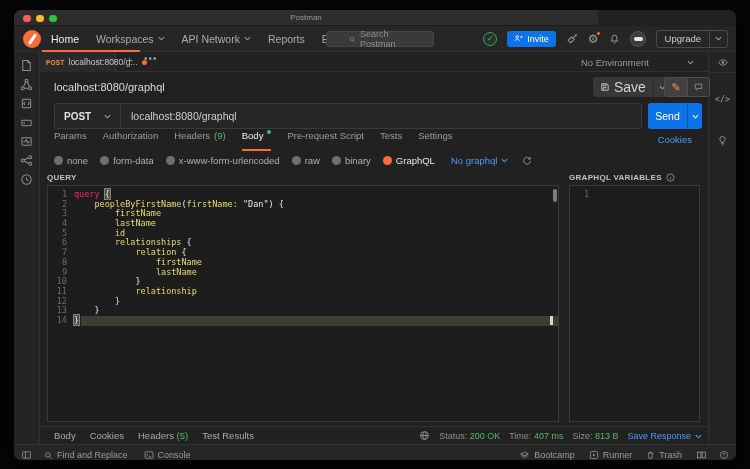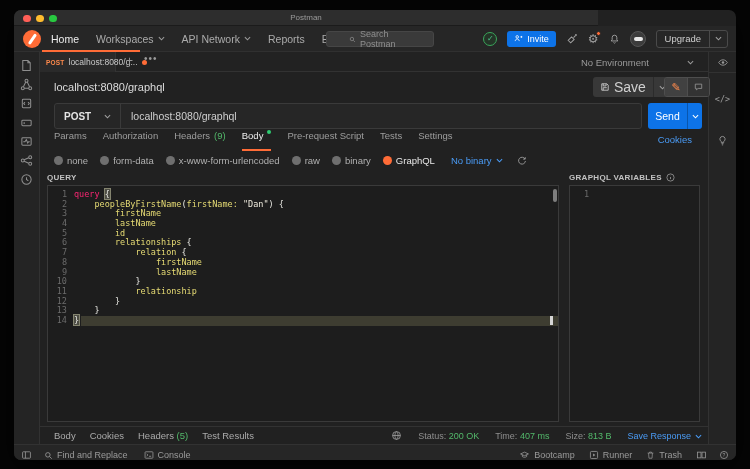--- a/index.html
+++ b/index.html
@@ -105,21 +105,21 @@
   .tk-kw{color:#f92672}.tk-attr{color:#e6db74}.tk-pl{color:#e8e8e3}.tk-str{color:#eeeadd}
   .tk-bm{color:#e8e8e3;background:#4d4d44;box-shadow:0 0 0 1px #84846f;}
   .caret{position:absolute;right:5px;top:.5px;width:3.5px;height:9px;background:#d5d5d5;}
   .scrollthumb{position:absolute;right:1px;top:3px;width:4px;height:13px;background:#8f8f8f;border-radius:2px;opacity:.85;}
   .vline1{position:absolute;left:0;top:4px;width:26px;text-align:right;padding-right:7px;
           font-family:"DejaVu Sans Mono",monospace;font-size:8.5px;color:#6b6b6b;height:9.7px;line-height:9.7px;}
   
   .respbar{position:absolute;left:26px;top:416px;width:668px;height:18px;border-top:1px solid #323232;display:flex;align-items:center;}
   .respbar .ltabs{display:flex;gap:14px;margin-left:14px;font-size:9.5px;color:#ababab;}
   .respbar .cnt{color:#53b96b;}
-  .respbar .rside{position:absolute;right:6px;display:flex;align-items:flex-end;gap:16px;font-size:9px;color:#8f8f8f;}
+  .respbar .rside{position:absolute;right:6px;display:flex;align-items:flex-end;gap:9px;font-size:9px;color:#8f8f8f;}
   .gv{color:#53b96b;}
   .saveresp{color:#4a9bf5;display:flex;align-items:center;gap:4px;}
   
   .footer{position:absolute;left:0;top:434px;width:722px;height:16px;background:#262626;border-top:1px solid #323232;
           display:flex;align-items:flex-end;font-size:9px;color:#9a9a9a;}
   .fitem{display:flex;align-items:center;gap:4px;margin-right:16px;}
   .fleft{display:flex;align-items:center;margin-left:7px;}
   .fright{position:absolute;right:7px;display:flex;align-items:center;gap:0;}
   .fright .fitem{margin-right:14px;}
   .fright .fitem:last-child,.fright .fico:last-child{margin-right:0;}
@@ -389,21 +389,21 @@
         </span>
     <span class="btype">
           <span class="radio"></span>
           <span>binary</span>
         </span>
     <span class="btype sel">
           <span class="radio"></span>
           <span>GraphQL</span>
         </span>
     <span class="schema">
-      <span>No binary</span>
+      <span>No graphql</span>
       <svg viewBox="0 0 8 5" width="7" height="5">
             <path d="M1 1l3 3 3-3" stroke="#4a9bf5" fill="none" stroke-width="1.2"></path>
           </svg>
     </span>
     <span class="refresh">
       <svg width="10" height="10" viewBox="0 0 14 14">
             <path d="M11.2 4.2A4.8 4.8 0 1 0 11.8 7" stroke="#9a9a9a" fill="none" stroke-width="1.3"></path>
             <path d="M11.5 1.6v2.8H8.7" stroke="#9a9a9a" fill="none" stroke-width="1.3"></path>
           </svg>
     </span>

